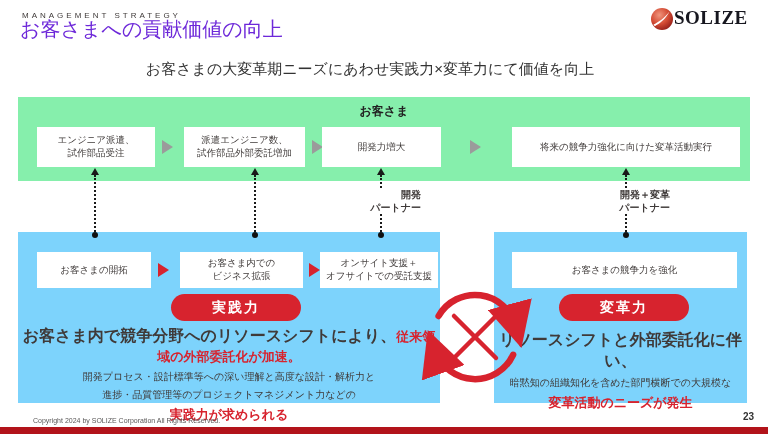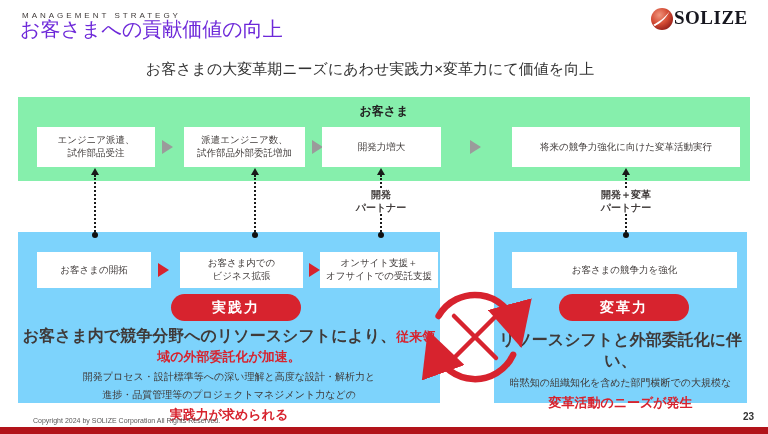--- a/index.html
+++ b/index.html
@@ -37,21 +37,21 @@
   .ca1 { left:144px; } .ca2 { left:294px; } .ca3 { left:452px; }
   
   .connector { position:absolute; top:168px; width:8px; display:flex;
                flex-direction:column; align-items:center; z-index:1; }
   .conn-arrow { width:0; height:0; border-left:4px solid transparent;
                 border-right:4px solid transparent; border-bottom:7px solid #1a1a1a; }
   .conn-line { width:0; height:57px; border-left:2px dotted #1a1a1a; }
   .conn-dot { width:6px; height:6px; border-radius:50%; background:#111; }
   .cn1 { left:91px; } .cn2 { left:251px; } .cn3 { left:377px; } .cn4 { left:622px; }
   .partner-label { position:absolute; top:188px; font-size:10px; font-weight:bold;
-                   text-align:center; line-height:1.3; white-space:pre-line;
+                   text-align:right; line-height:1.3; white-space:pre-line;
                    background:#fff; color:#3f3a39; z-index:2; }
   .pl-dev { left:341px; width:80px; }
   .pl-devchg { left:582px; width:88px; }
   
   .panel { position:absolute; top:232px; height:171px; background:#7dd3fc; }
   .panel-left { left:18px; width:422px; }
   .panel-right { left:494px; width:253px; }
   .pstep { position:absolute; top:20px; height:36px; background:#fff; display:flex;
            align-items:center; justify-content:center; text-align:center;
            font-size:9.5px; line-height:1.35; color:#3f3a39; white-space:pre-line; }

